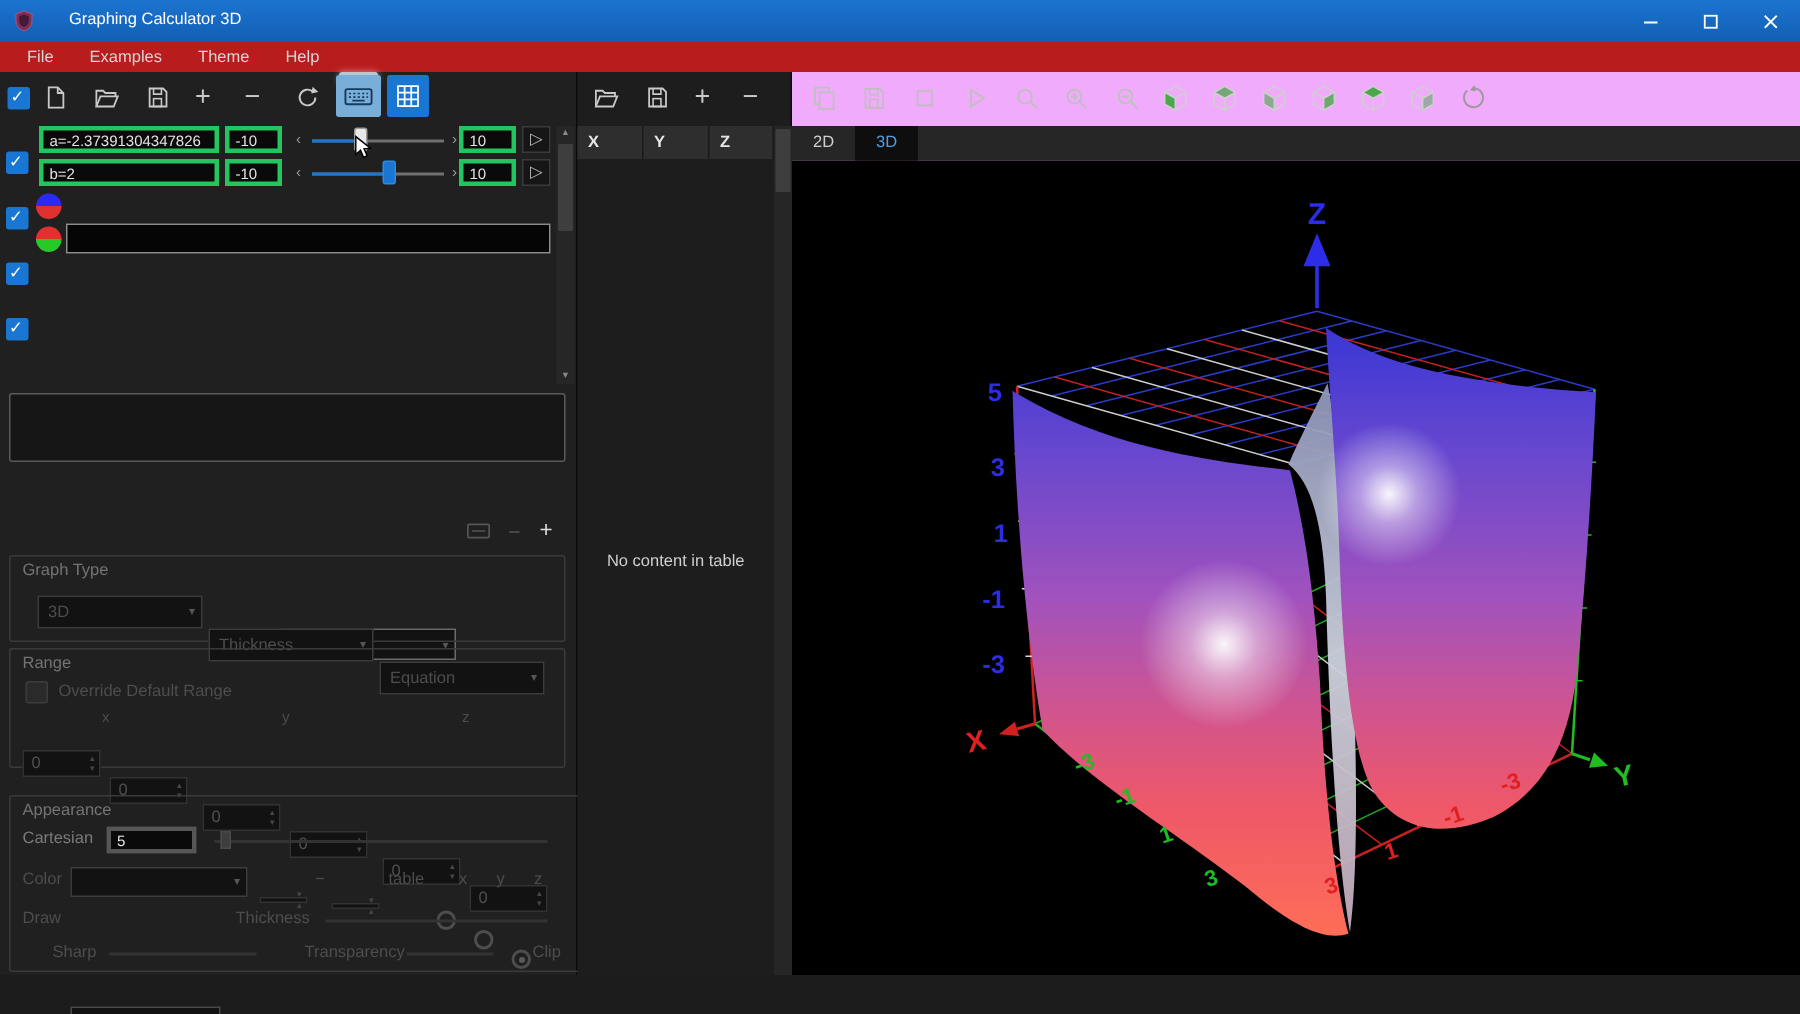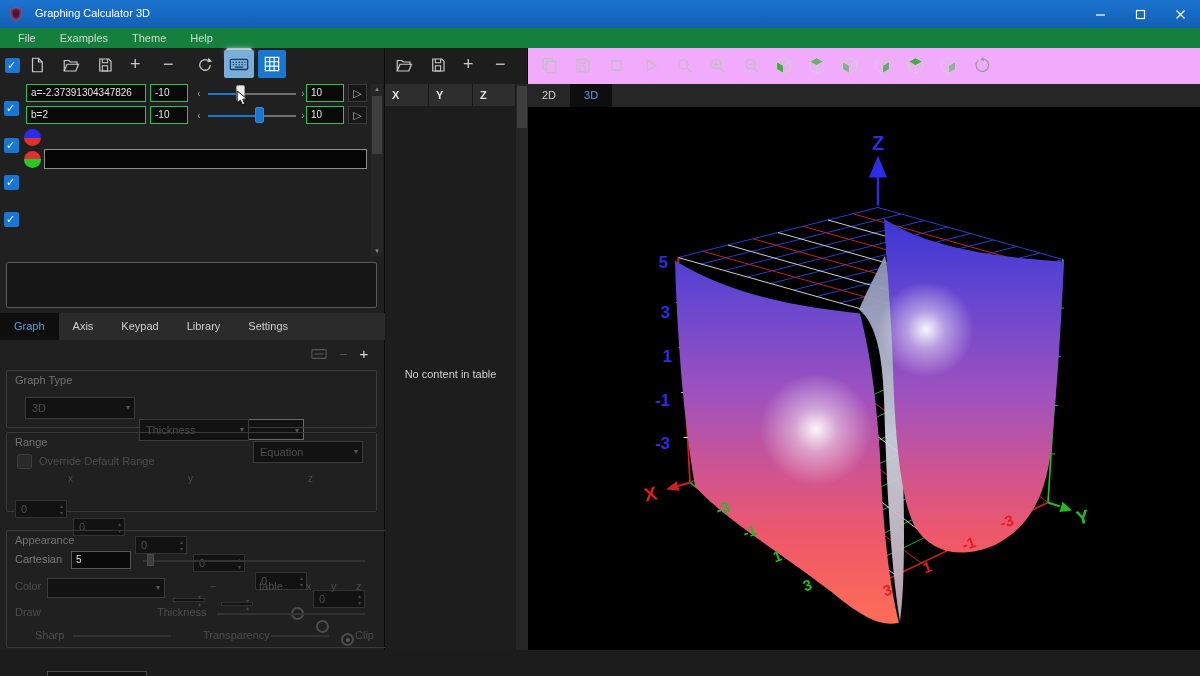--- a/index.html
+++ b/index.html
@@ -3,40 +3,40 @@
 <meta charset="utf-8">
 <style>
   *{margin:0;padding:0;box-sizing:border-box}
   html,body{width:1200px;height:676px;overflow:hidden;background:#101010;
     font-family:"Liberation Sans","DejaVu Sans",sans-serif;-webkit-font-smoothing:antialiased}
   .abs{position:absolute}
   .app{position:relative;width:1200px;height:676px;background:#1c1c1c}
 
   
   .titlebar{left:0;top:0;width:1200px;height:28px;background:linear-gradient(#1c74cf,#115fb4)}
-  .title-text{left:35px;top:7px;font-size:11px;color:#fff}
+  .title-text{left:46px;top:7px;font-size:11px;color:#fff}
   .win-btn{top:0;width:40px;height:28px;display:flex;align-items:center;justify-content:center;cursor:pointer}
 
   
-  .menubar{left:0;top:28px;width:1200px;height:20px;background:#15803d;display:flex;align-items:flex-start;padding-left:6px}
+  .menubar{left:0;top:28px;width:1200px;height:20px;background:#b91c1c;display:flex;align-items:flex-start;padding-left:6px}
   .menu-item{font-size:11px;color:#d6d6d6;padding:0 12px;line-height:20px}
 
   
   .left-panel{left:0;top:48px;width:385px;height:602px;background:#202020;border-right:1px solid #0a0a0a}
   .mid-panel{left:385px;top:48px;width:143px;height:602px;background:#1d1d1d;border-right:1px solid #0a0a0a}
   .right-panel{left:528px;top:48px;width:672px;height:602px;background:#f0abfc}
   .statusbar{left:0;top:650px;width:1200px;height:26px;background:#181818;border-top:1px solid #2e2e2e}
   .status-text{top:7px;font-size:11px;color:#c6c6c6}
 
   .cb{width:15px;height:15px;background:#1976d2;border-radius:2px;position:relative}
   .cb::after{content:"✓";position:absolute;left:2px;top:0;color:#fff;font-size:11px;line-height:15px}
   .cb.dis{background:#2a2a2a;border:1px solid #3c3c3c}
   .cb.dis::after{content:""}
 
-  .inp{background:#0a0a0a;border:1px solid #22c55e;color:#e4e4e4;font-size:10px;padding:0 4px;
+  .inp{background:#0a0a0a;border:3px solid #22c55e;color:#e4e4e4;font-size:10px;padding:0 4px;
     white-space:nowrap;overflow:hidden;line-height:16px}
   .eq-inp{background:#050505;border:1px solid #8c8c8c;color:#e8e8e8;font-size:11px;line-height:18px;padding:0 6px;
     white-space:nowrap;overflow:hidden}
   .chev-btn{font-size:10px;color:#9a9a9a;width:12px;text-align:center;line-height:16px}
   .play-btn{border:1px solid #3a3a3a;color:#b9b9b9;font-size:11px;text-align:center;line-height:16px;background:#161616}
   .track{height:2px;background:#707070}
   .track-fill{height:2px;background:#1976d2}
   .handle{width:9px;height:16px;border-radius:2px}
 
   .tabbar{background:#2b2b2b;display:flex}
@@ -170,27 +170,20 @@
     <div class="abs eq-inp" style="left:44px;top:101px;width:323px;height:20px"></div>
 
     <div class="abs sbar" style="left:371px;top:36px;width:12px;height:172px">
       <span class="arr" style="top:0">▴</span>
       <div class="thumb" style="top:12px;height:58px"></div>
       <span class="arr" style="bottom:0">▾</span>
     </div>
 
     <div class="abs" style="left:6px;top:214px;width:371px;height:46px;border:1px solid #5a5a5a;background:#161616;border-radius:2px"></div>
 
-    <div class="abs tabbar" style="left:0;top:265px;width:385px;height:27px">
-      <span class="tab active">Graph</span>
-      <span class="tab">Axis</span>
-      <span class="tab">Keypad</span>
-      <span class="tab">Library</span>
-      <span class="tab">Settings</span>
-    </div>
 
     <div class="abs ddn lit" style="left:188px;top:296px;width:116px;height:21px;line-height:19px"></div>
     <svg class="abs" style="left:311px;top:299px" width="16" height="14" viewBox="0 0 18 14">
       <rect x="1" y="2" width="16" height="10" rx="1" fill="none" stroke="#555" stroke-width="1.3"></rect>
         <path d="M4 7h10" stroke="#555" stroke-width="1.3"></path>
     </svg>
     <div class="abs" style="left:334px;top:297px;width:18px;height:18px;color:#555;font-size:14px;text-align:center;line-height:18px">−</div>
     <div class="abs" style="left:354px;top:297px;width:20px;height:18px;color:#ddd;font-size:15px;text-align:center;line-height:18px">+</div>
 
     <div class="grp" style="left:6px;top:322px;width:371px;height:58px">

